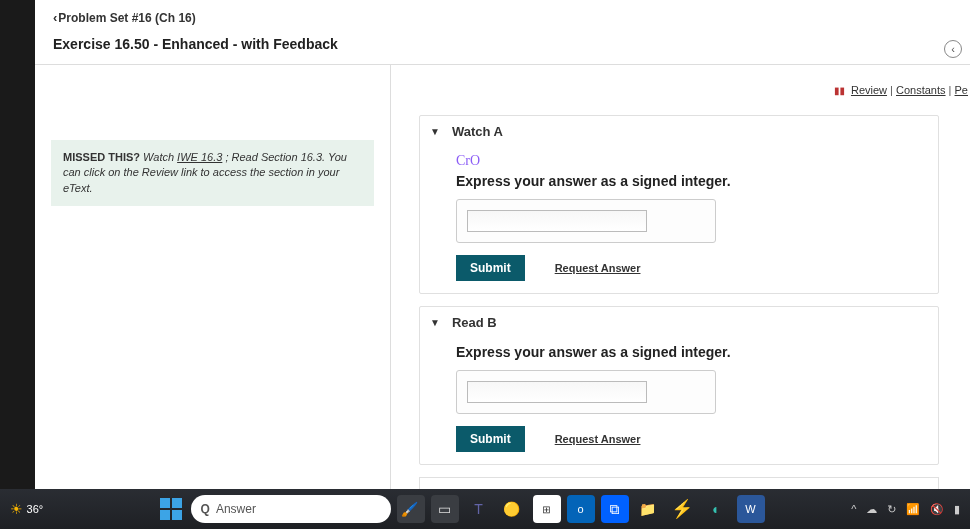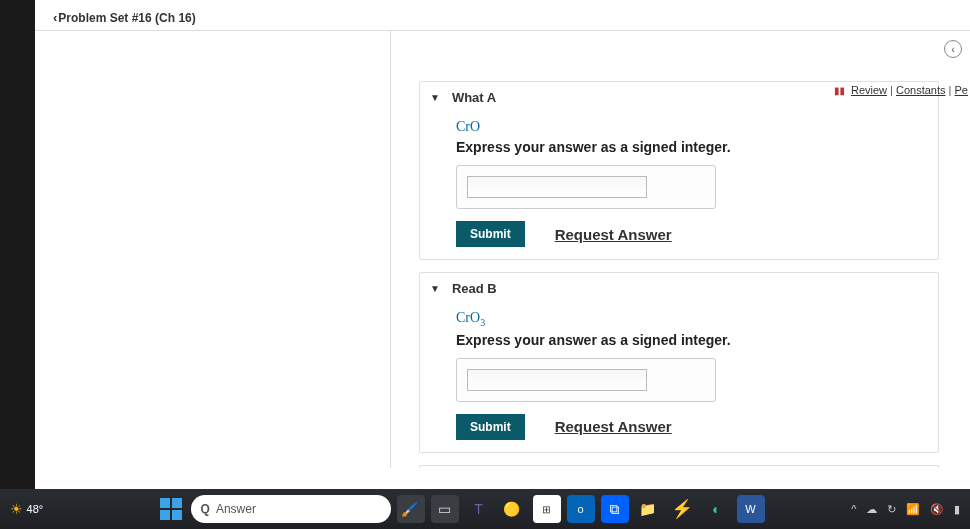--- a/index.html
+++ b/index.html
@@ -110,21 +110,21 @@
     font-size: 10px;
     margin-right: 12px;
     color: #333;
   }
   .part-body {
     padding: 6px 10px 0 36px;
   }
   .compound {
     font-size: 14px;
     font-family: "Times New Roman", serif;
-    color: #0369a1;
+    color: #8b5cf6;
     margin-bottom: 4px;
   }
   .compound sub { font-size: 10px; }
   .instruction {
     font-size: 14px;
     font-weight: bold;
     color: #222;
     margin-bottom: 10px;
   }
   .answer-box {
@@ -151,21 +151,21 @@
   .submit-btn {
     background: #0b5a6a;
     color: #fff;
     border: none;
     padding: 6px 14px;
     font-size: 12px;
     font-weight: bold;
     cursor: pointer;
   }
   .req-link {
-    font-size: 15px;
+    font-size: 11px;
     color: #333;
     text-decoration: underline;
     cursor:pointer;
     font-weight:bold;
   }
   .part-c {
     border: 1px solid #e0e0e0;
     border-top:1px solid #e0e0e0;
     width:520px;
     padding:8px 10px;
@@ -211,43 +211,52 @@
 </head>
 <body>
 
 <div class="browser-frame">
 
   <div class="page-header">
     <div class="back-link">
       <span class="chev">‹</span>
       <span>Problem Set #16 (Ch 16)</span>
     </div>
+    <div class="exercise-title">Exercise 16.50 - Enhanced - with Feedback</div>
     <div class="nav-circle">‹</div>
   </div>
 
   <div class="top-links">
     <span class="bookmark">▮▮</span>
     <a>Review</a>
     <span> | </span>
     <a>Constants</a>
     <span> | </span>
     <a>Pe</a>
   </div>
 
   <div class="content">
 
     <div class="left-col">
+      <div class="hint-box">
+        <b>MISSED THIS?</b>
+        <i>
+          <span> Watch </span>
+          <span class="link">IWE 16.3</span>
+          <span>; Read Section 16.3. You can click on the Review link to access the section in your eText.</span>
+        </i>
+      </div>
     </div>
 
     <div class="right-col">
 
       <div class="part">
         <div class="part-header">
           <span class="caret-down">▼</span>
-          <span>What A</span>
+          <span>Watch A</span>
         </div>
         <div class="part-body">
           <div class="compound">
             <span>CrO</span>
           </div>
           <div class="instruction">Express your answer as a signed integer.</div>
           <div class="answer-box">
             <input class="answer-input" type="text" value="" style="">
           </div>
           <div class="action-row">
@@ -256,23 +265,20 @@
           </div>
         </div>
       </div>
 
       <div class="part">
         <div class="part-header">
           <span class="caret-down">▼</span>
           <span>Read B</span>
         </div>
         <div class="part-body">
-          <div class="compound">
-            <span>CrO</span><sub>3</sub>
-          </div>
           <div class="instruction">Express your answer as a signed integer.</div>
           <div class="answer-box">
             <input class="answer-input" type="text" value="" style="">
           </div>
           <div class="action-row">
             <button class="submit-btn">Submit</button>
             <span class="req-link">Request Answer</span>
           </div>
         </div>
       </div>
@@ -282,21 +288,21 @@
         
       </div>
 
     </div>
   </div>
 </div>
 
 <div class="taskbar">
   <div class="weather">
     <span class="sun">☀</span>
-    <span>48°</span>
+    <span>36°</span>
   </div>
   <div class="tb-center">
     <div class="tb-icon">
       <div class="winlogo">
           <div></div>
           <div></div>
           <div></div>
           <div></div>
         </div>
     </div>

